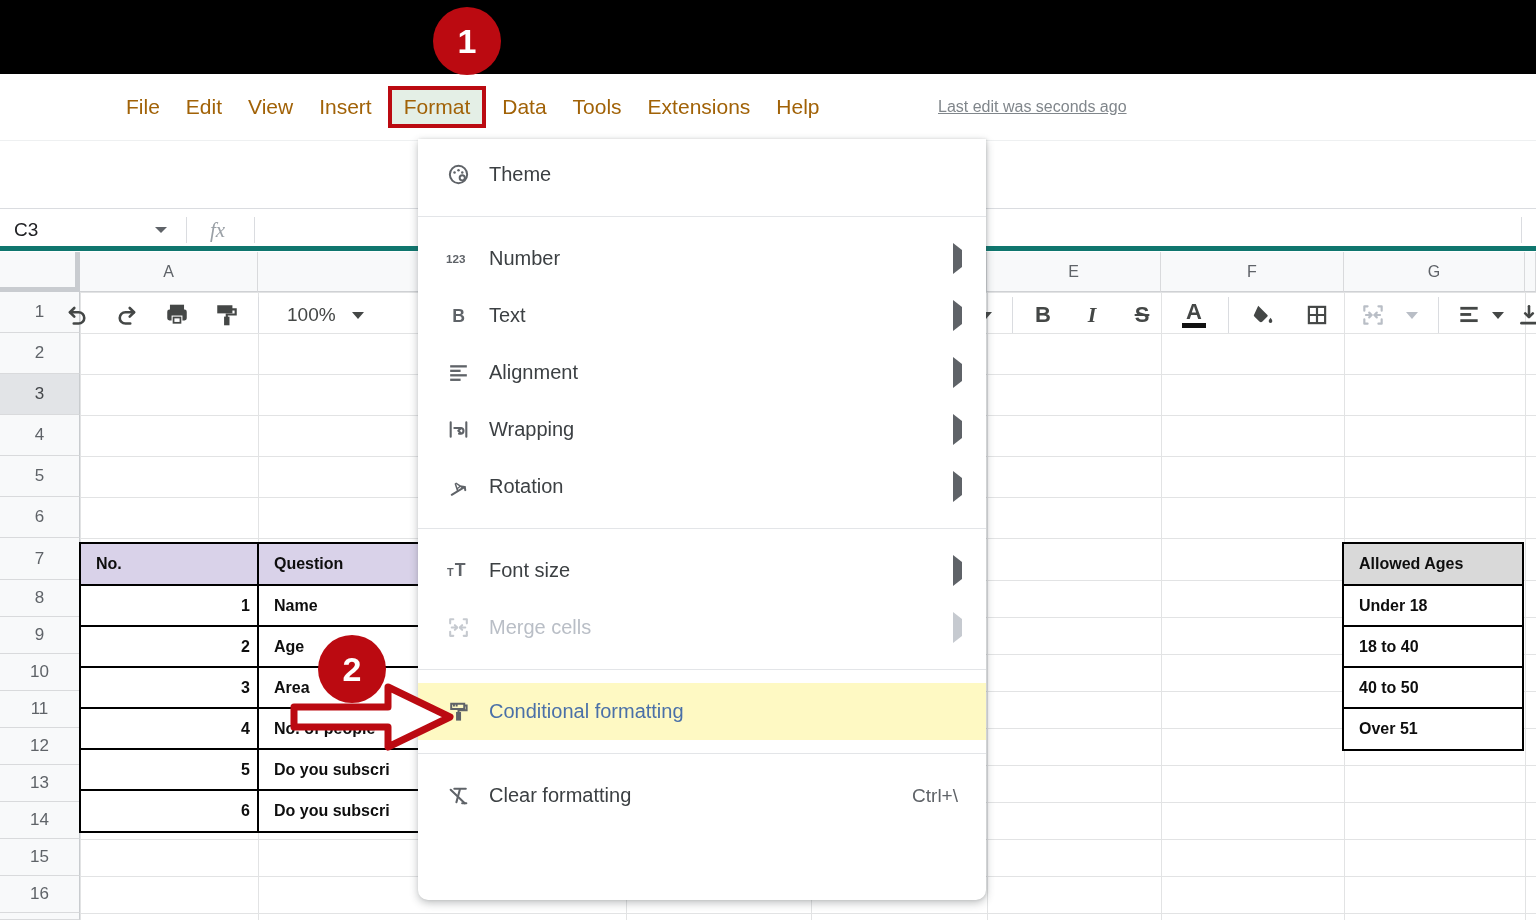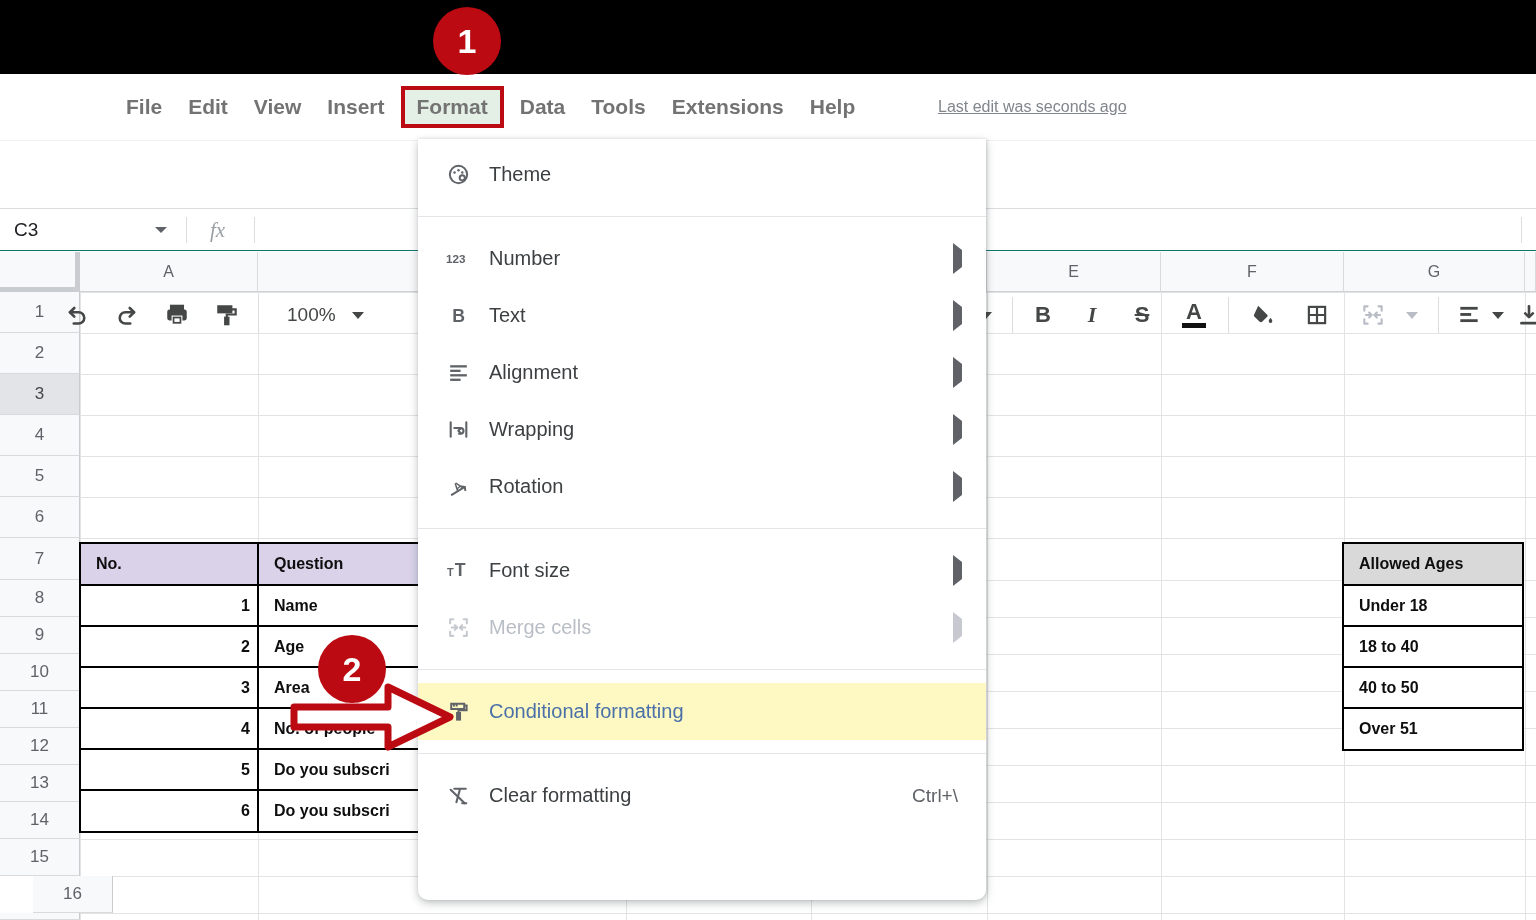--- a/index.html
+++ b/index.html
@@ -17,21 +17,21 @@
     z-index:60; }
   #badge-1 { left:433px; top:7px; }
   #badge-2 { left:318px; top:635px; }
   #arrow-2 { left:282px; top:672px; z-index:55; }
 
   
   #menubar { left:0; top:74px; width:1536px; height:66px; background:#fff; z-index:20; }
   #sheets-icon { left:45px; top:64px; z-index:10; }
   #menu-items { position:absolute; left:126px; top:0; height:66px; display:flex;
     align-items:center; gap:26px; }
-  .mb-item { font-size:21px; color:#737373; font-weight:700; cursor:default; }
+  .mb-item { font-size:21px; color:#a16207; font-weight:400; cursor:default; }
   .mb-active { background:#e4efe6; border:4px solid #bb0a11; padding:5px 12px; margin:0 -10px; }
   #status-link { position:absolute; left:938px; top:0; height:66px; display:flex; align-items:center;
     font-size:16px; color:#80868b; text-decoration:underline; }
 
   
   #toolbar { left:0; top:140px; width:1536px; height:69px; background:#fff;
     border-top:1px solid #eef0f1; border-bottom:1px solid #dadce0; z-index:3; }
   .tb-ic { position:absolute; top:157px; width:34px; height:34px; display:flex;
     align-items:center; justify-content:center; color:#444746; }
   .tb-div { position:absolute; top:156px; width:1px; height:36px; background:#dadce0; }
@@ -41,21 +41,21 @@
   #tb-zoom { position:absolute; left:287px; top:157px; height:34px; display:flex; align-items:center;
     font-size:19px; color:#444746; }
   #tb-italic { font-family:"Liberation Serif", serif; font-style:italic; font-weight:bold; }
   #tb-strike { text-decoration:line-through; font-weight:bold; }
   #tb-color { flex-direction:column; }
   #tb-color .a-bar { width:24px; height:5px; background:#111; margin-top:1px; }
   .grayed { color:#b9bec6 !important; }
 
   
   #formula-bar { left:0; top:210px; width:1536px; height:41px; background:#fff;
-    border-bottom:1px solid #0f766e; z-index:3; }
+    border-bottom:5px solid #0f766e; z-index:3; }
   #cell-ref { position:absolute; left:14px; top:0; height:40px; display:flex; align-items:center;
     font-size:19px; color:#202124; }
   .fb-div { position:absolute; top:7px; width:1px; height:26px; background:#dadce0; }
   #fx-label { position:absolute; left:210px; top:0; height:40px; display:flex; align-items:center;
     font-family:"Liberation Serif", serif; font-style:italic; font-size:21px; color:#9aa0a6; }
 
   
   #sheet { left:0; top:252px; width:1536px; height:668px; background:#fff; z-index:1; }
   #corner { position:absolute; left:0; top:0; width:80px; height:40px; background:#f8f9fa;
     border-right:5px solid #c9ccd0; border-bottom:5px solid #c9ccd0; }
@@ -145,21 +145,21 @@
       <div class="row-hdr" style="top: 245px; height: 41px;">6</div>
       <div class="row-hdr" style="top: 286px; height: 42px;">7</div>
       <div class="row-hdr" style="top: 328px; height: 37px;">8</div>
       <div class="row-hdr" style="top: 365px; height: 37px;">9</div>
       <div class="row-hdr" style="top: 402px; height: 37px;">10</div>
       <div class="row-hdr" style="top: 439px; height: 37px;">11</div>
       <div class="row-hdr" style="top: 476px; height: 37px;">12</div>
       <div class="row-hdr" style="top: 513px; height: 37px;">13</div>
       <div class="row-hdr" style="top: 550px; height: 37px;">14</div>
       <div class="row-hdr" style="top: 587px; height: 37px;">15</div>
-      <div class="row-hdr" style="top: 624px; height: 37px; margin-left: 33px;">16</div>
+      <div class="row-hdr" style="top: 624px; height: 37px;">16</div>
       <div class="row-hdr" style="top: 661px; height: 7px;"></div>
       <div class="sheet-table" style="left: 79px; top: 290px; grid-template-columns: 176px 364px; grid-template-rows: 40px 39px 39px 39px 39px 39px 40px;">
         <div class="st-cell hdr-purple">No.</div>
         <div class="st-cell hdr-purple">Question</div>
         <div class="st-cell num">1</div>
         <div class="st-cell">Name</div>
         <div class="st-cell num">2</div>
         <div class="st-cell">Age</div>
         <div class="st-cell num">3</div>
         <div class="st-cell">Area</div>

